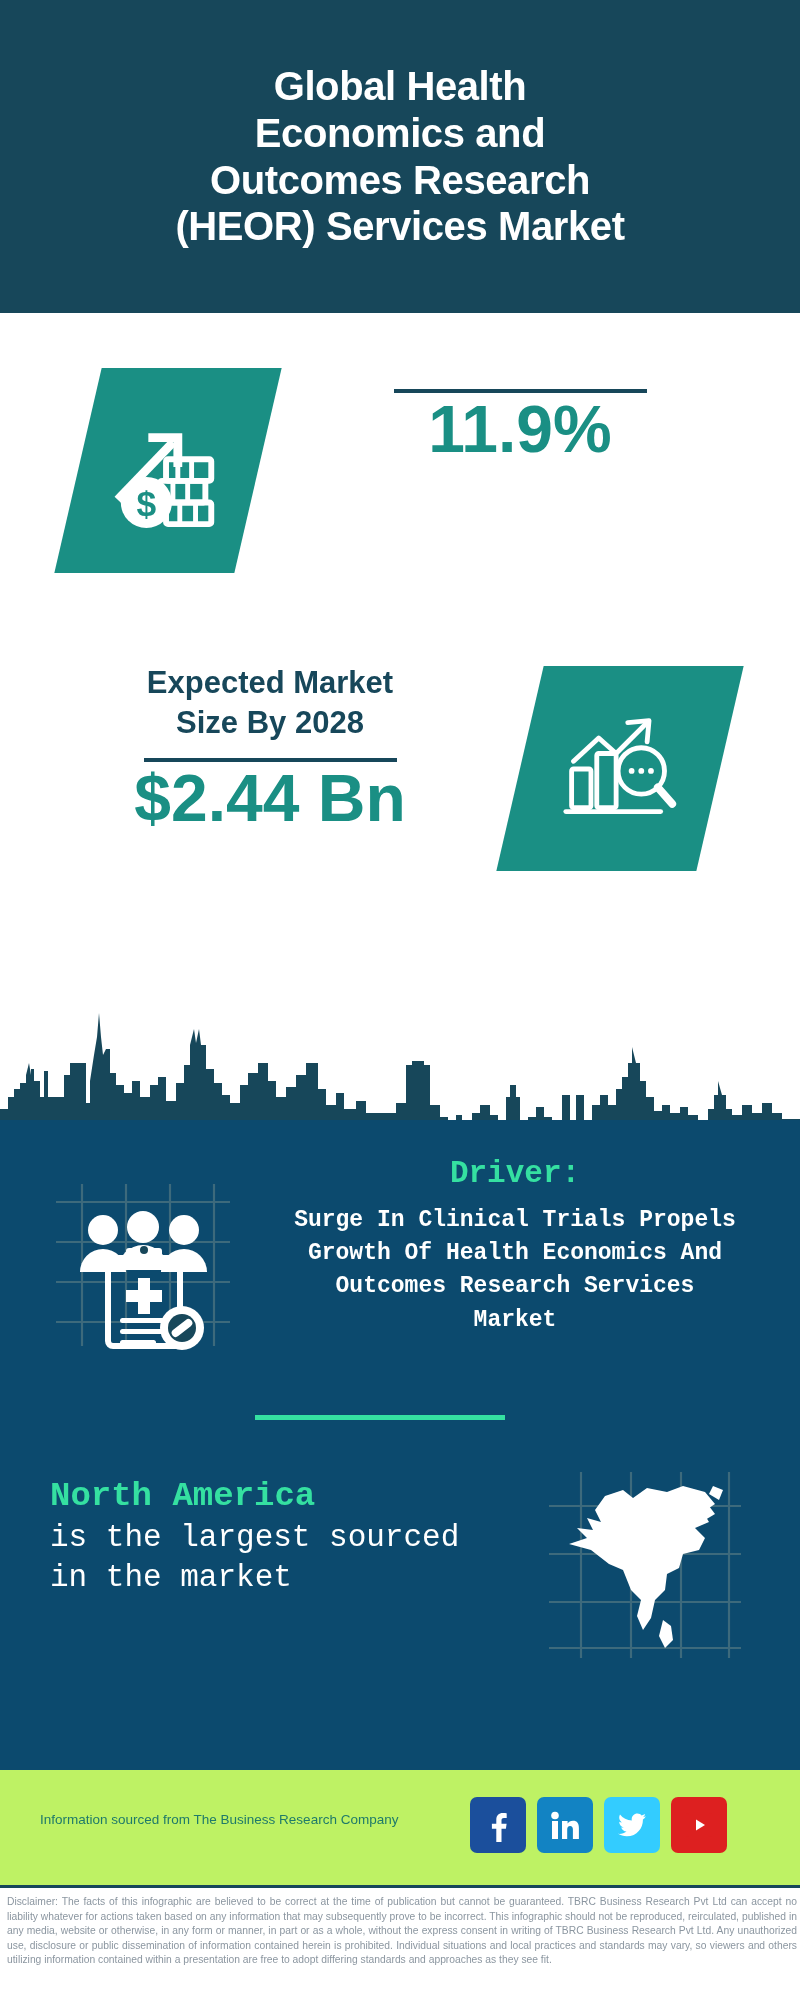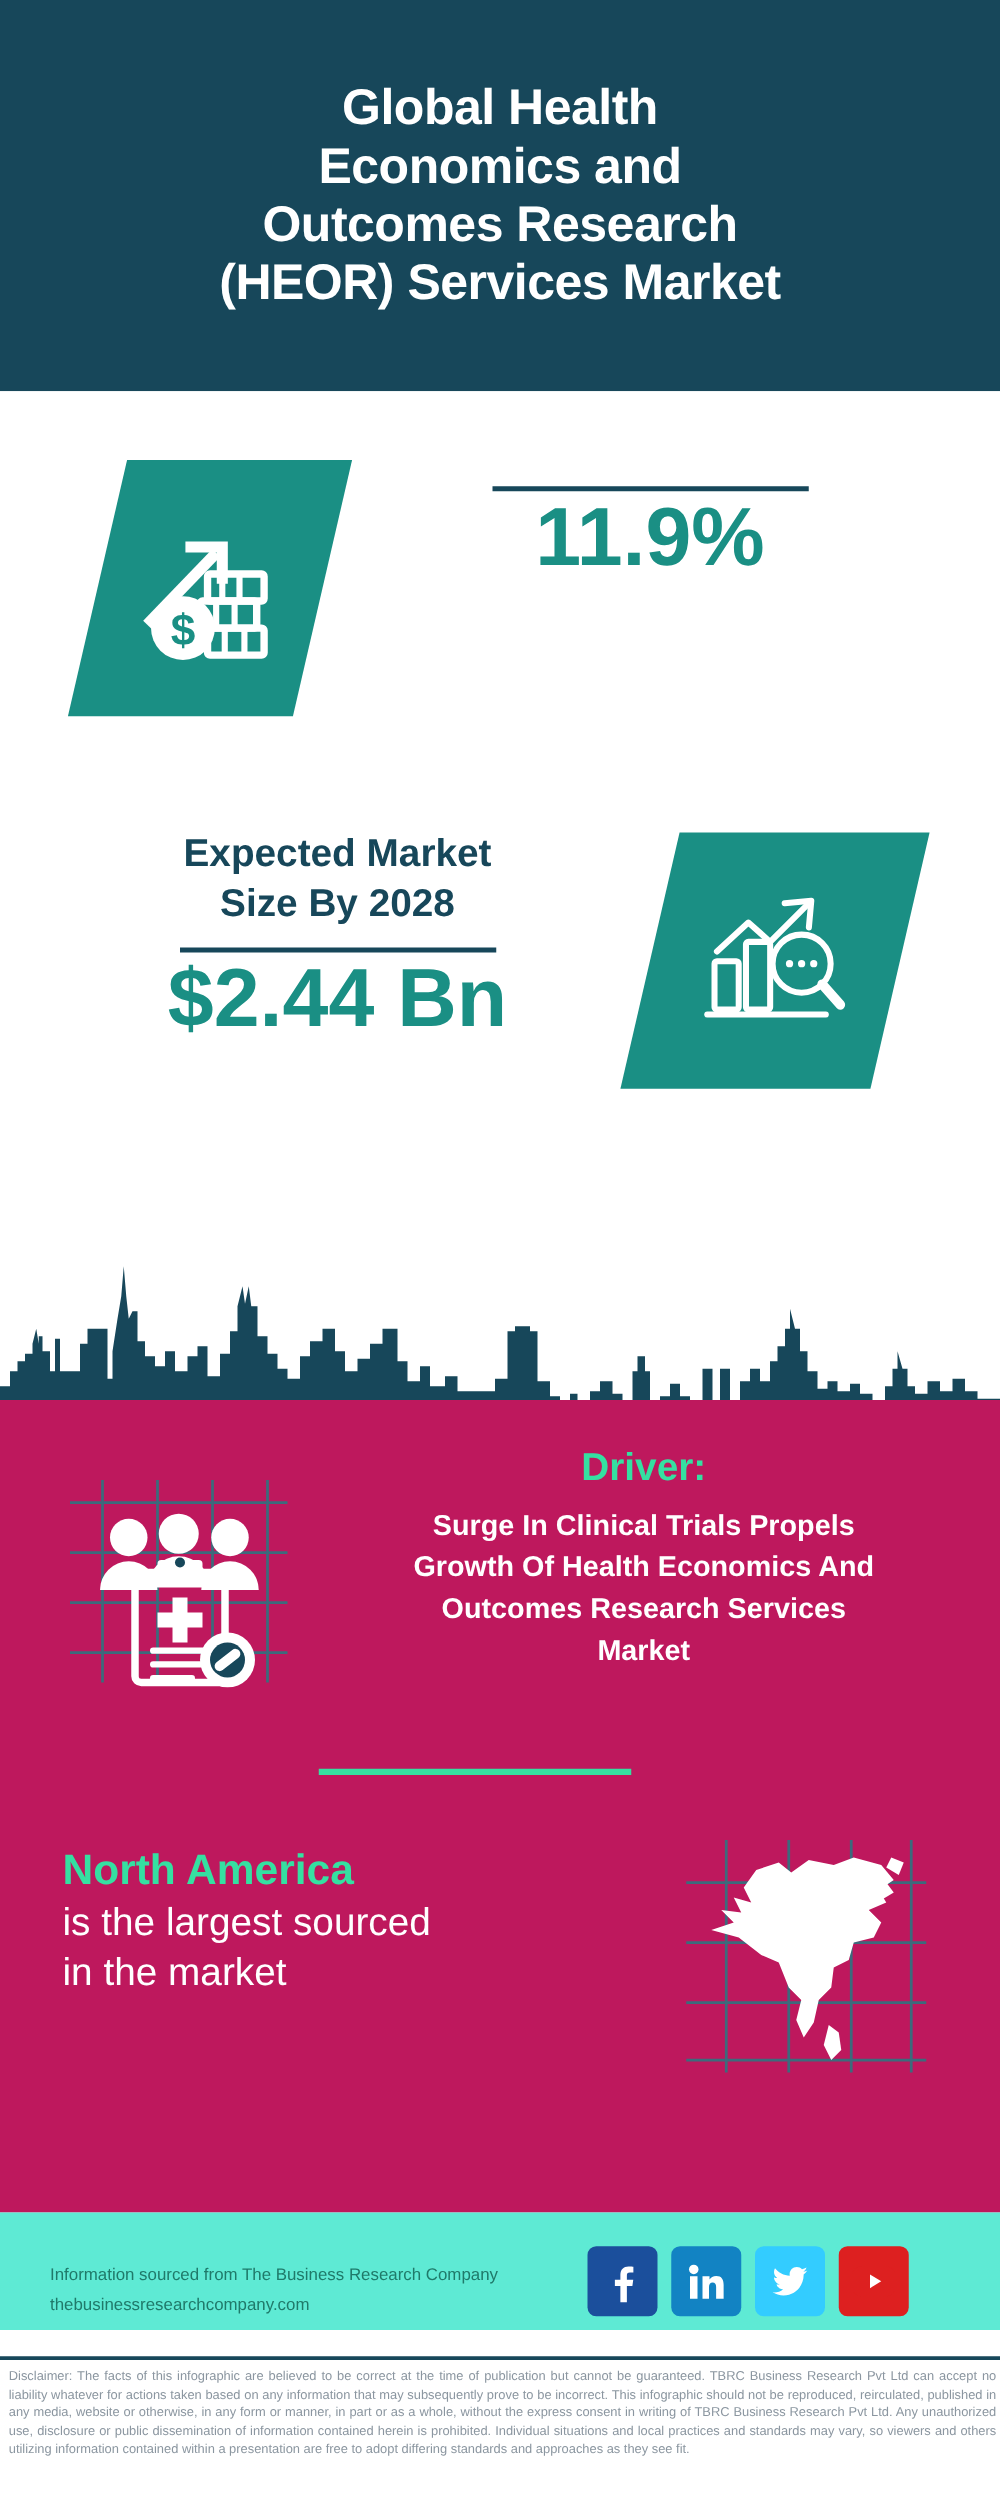--- a/index.html
+++ b/index.html
@@ -75,21 +75,22 @@
 
   
   .skyline{
     position:absolute; left:0; top:985px; width:800px; height:140px;
   }
   .skyline svg{ display:block; width:800px; height:140px; }
 
   
   .darkbody{
     position:absolute; left:0; top:1120px; width:800px; height:650px;
-    background:#be185d;
+    background:#0c4a6e;
+    font-family:Liberation Mono, monospace;
   }
 
   
   .driver-row{
     position:absolute; left:0; top:35px; width:800px;
   }
   .icon-trials{
     position:absolute; left:48px; top:25px; width:190px; height:170px;
   }
   .driver-text{
@@ -119,22 +120,22 @@
   }
   .region-sub{
     color:#ffffff; font-size:31px; line-height:1.3; white-space:pre-line;
   }
   .icon-map{
     position:absolute; left:545px; top:-5px; width:200px; height:190px;
   }
 
   
   .footer{
-    position:absolute; left:0; top:1770px; width:800px; height:94px;
-    background:#5eead4;
+    position:absolute; left:0; top:1770px; width:800px; height:115px;
+    background:#bef264;
   }
   .footer-text{
     position:absolute; left:40px; top:38px; width:420px;
     color:#1f7a6a; font-size:13.5px; line-height:1.75;
   }
   .socials{
     position:absolute; left:470px; top:27px; width:300px; height:56px;
     display:flex; gap:11px; align-items:center;
   }
   .sicon{
@@ -303,21 +304,20 @@
         <path fill="#ffffff" d="M168 16 l10 4 l-4 10 l-10 -6 Z"></path>
         <path fill="#ffffff" d="M118 150 l8 6 l2 14 l-8 8 l-6 -12 Z"></path>
       </svg>
     </div>
   </div>
 </div>
 
 <div class="footer">
   <div class="footer-text">
     <div>Information sourced from The Business Research Company</div>
-    <div>thebusinessresearchcompany.com</div>
   </div>
 
   <div class="socials">
     <div class="sicon s-fb">
       <svg width="34" height="34" viewBox="0 0 34 34">
           <path fill="#fff" d="M20.5 34V20.8h4.4l.7-5.1h-5.1v-3.3c0-1.5.4-2.5 2.5-2.5h2.7V5.3c-.5-.1-2.1-.2-3.9-.2-3.9 0-6.5 2.4-6.5 6.7v3.9h-4.4v5.1h4.4V34h5.2z"></path>
         </svg>
     </div>
     <div class="sicon s-li">
       <svg width="34" height="34" viewBox="0 0 34 34">

